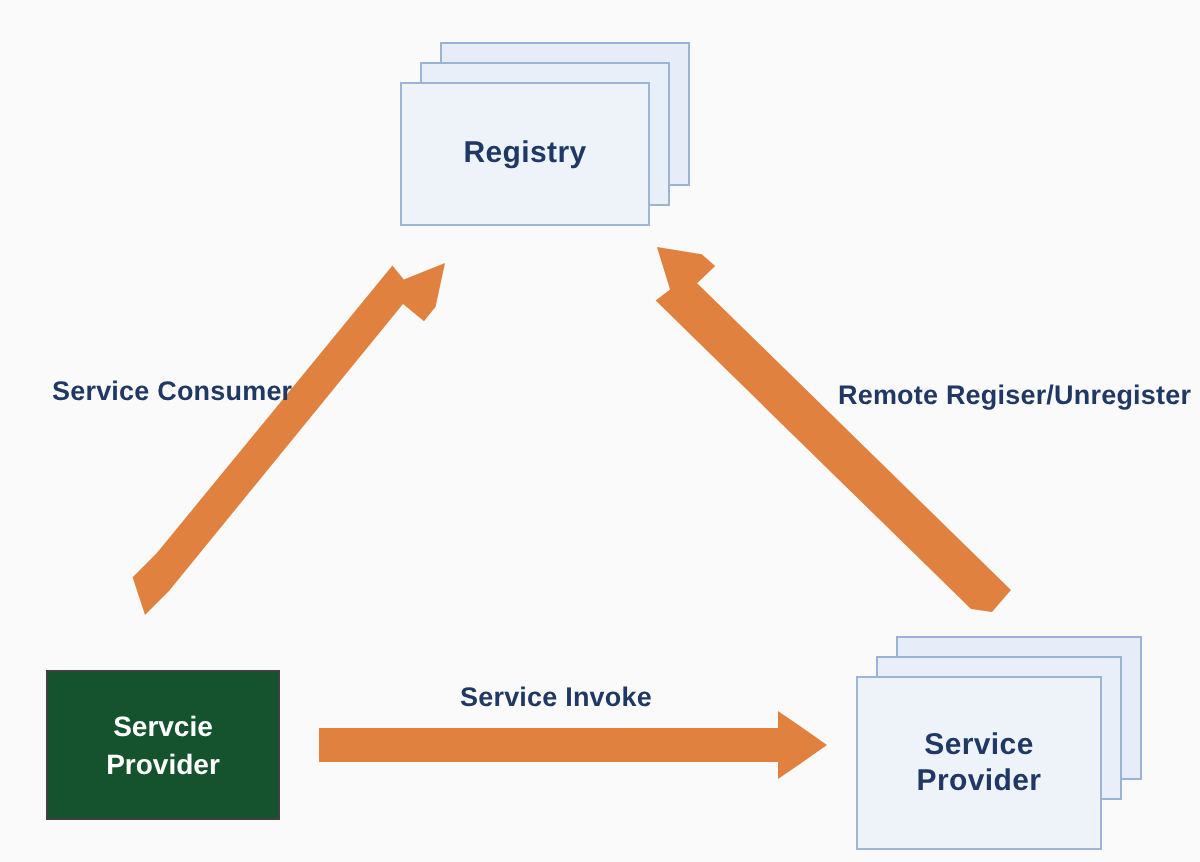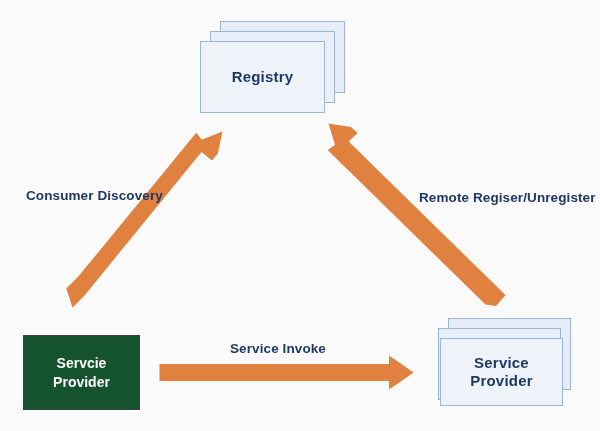--- a/index.html
+++ b/index.html
@@ -110,31 +110,31 @@
     <div class="sheet back2" style="left:20px; top:0px; width:125px; height:72px;"></div>
     <div class="sheet back1" style="left:10px; top:10px; width:125px; height:72px;"></div>
     <div class="sheet front" style="left:0px; top:20px; width:125px; height:72px;">
       <span class="sheet-label">Registry</span>
     </div>
   </div>
 
   <div class="stack" id="node-service-provider" style="left:428px; top:318px; width:143px; height:92px;">
     <div class="sheet back2" style="left:20px; top:0px; width:123px; height:72px;"></div>
     <div class="sheet back1" style="left:10px; top:10px; width:123px; height:72px;"></div>
-    <div class="sheet front" style="left:12px; top:20px; width:123px; height:68px;">
+    <div class="sheet front" style="left:0px; top:20px; width:123px; height:87px;">
       <span class="sheet-label">Service Provider</span>
     </div>
   </div>
 
   <div class="solid-box" id="node-service-consumer" style="left:23px; top:335px; width:117px; height:75px;">
     <span class="box-label">
       <span>Servcie</span><br>
       <span>Provider</span>
     </span>
   </div>
 
-  <div class="edge-label" id="label-service-discovery">Consumer Discovery</div>
+  <div class="edge-label" id="label-service-discovery">Service Consumer</div>
 
   <div class="edge-label" id="label-service-register">Remote Regiser/Unregister</div>
 
   <div class="edge-label" id="label-remote-invoke">Service Invoke</div>
 
 </div>
 
 </body></html>

